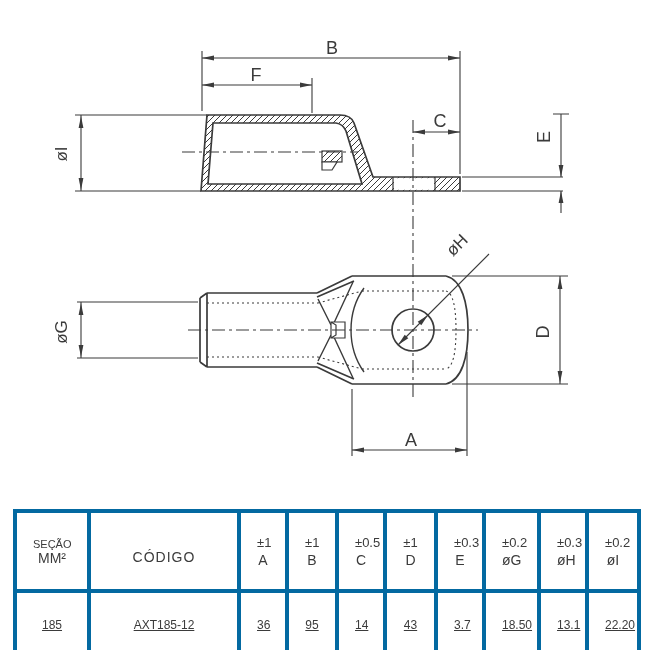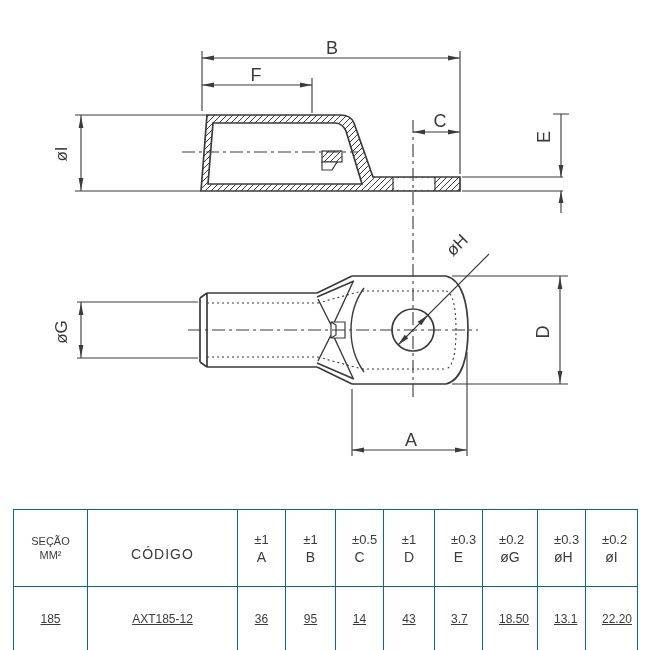--- a/index.html
+++ b/index.html
@@ -5,28 +5,28 @@
   html,body{margin:0;padding:0;background:#ffffff;}
   #page{position:relative;width:650px;height:650px;background:#ffffff;overflow:hidden;
         font-family:"Liberation Sans", sans-serif;color:#3b3b3b;}
   #drawing{position:absolute;left:0;top:0;}
   svg text{fill:#3b3b3b;font-family:"Liberation Sans", sans-serif;}
   .dimlabel{font-size:18px;}
   .dimlabel-sm{font-size:17px;}
 
   #spec-table{position:absolute;left:13px;top:509px;width:624px;border-collapse:collapse;
               table-layout:fixed;}
-  #spec-table th,#spec-table td{border:1px solid #0369a1;text-align:center;vertical-align:middle;
+  #spec-table th,#spec-table td{border:4px solid #0369a1;text-align:center;vertical-align:middle;
               padding:16px;font-weight:normal;color:#3b3b3b;}
   #spec-table th{height:44px;}
   #spec-table td{height:31px;font-size:12px;text-decoration:underline;}
   .hdr-line1{font-size:13px;line-height:17px;}
   .hdr-line2{font-size:14px;line-height:18px;}
   .hdr-small1{font-size:11px;line-height:14px;}
-  .hdr-small2{font-size:11px;line-height:14px;}
+  .hdr-small2{font-size:14px;line-height:14px;}
   .hdr-codigo{font-size:14px;letter-spacing:1px;margin-top:12px;}
 </style>
 </head>
 <body>
 
 <div id="page">
 
   <svg id="drawing" width="650" height="505" viewBox="0 0 650 505">
     <defs>
       <pattern id="hatch" patternUnits="userSpaceOnUse" width="6" height="6">

